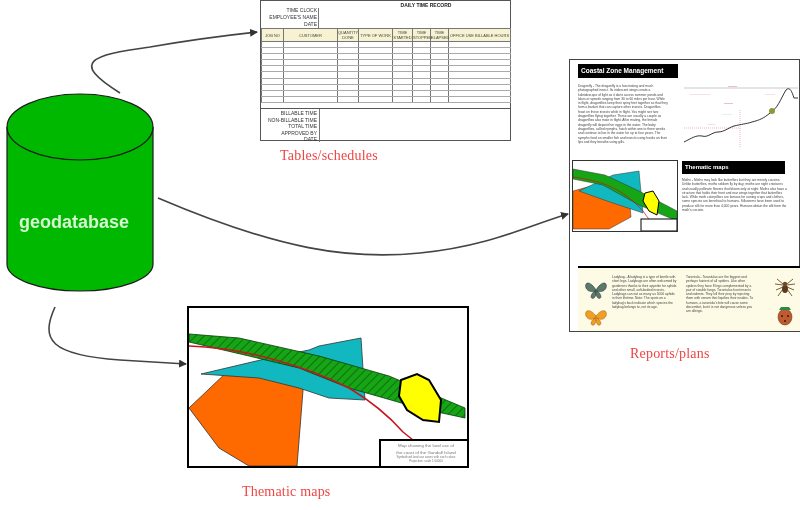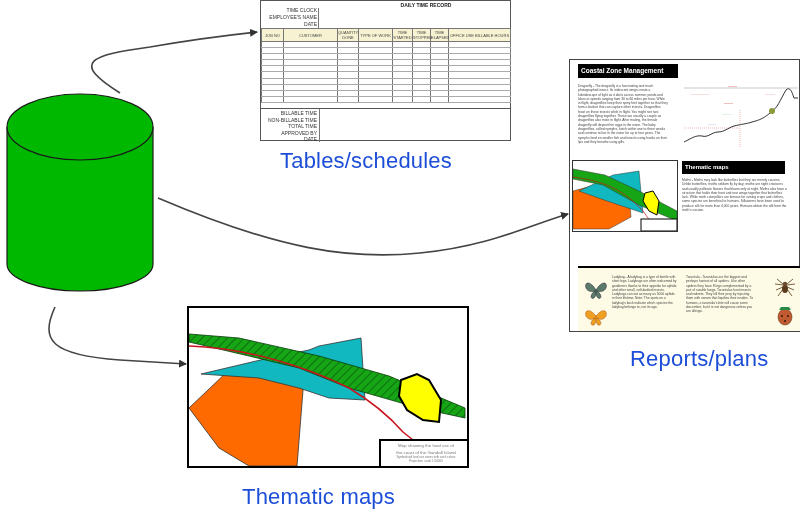--- a/index.html
+++ b/index.html
@@ -1,18 +1,18 @@
 <!DOCTYPE html>
 <html><head>
 <meta charset="utf-8">
 <style>
   html, body { margin:0; padding:0; background:#ffffff; }
   body { width:800px; height:510px; position:relative; overflow:hidden; font-family:"DejaVu Sans", sans-serif; }
   .abs { position:absolute; }
-  .label { font-family:Liberation Sans, sans-serif; color:#1d4ed8; font-size:22px; letter-spacing:0.2px; }
+  .label { font-family:Liberation Serif, serif; color:#ef4444; font-size:14px; letter-spacing:0.2px; }
   .db-label { font-family:"Liberation Sans", sans-serif; font-weight:bold; color:#d6f5d0; font-size:18px; }
 
   
   .sheet { left:260px; top:0; width:251px; height:141px; border:1px solid #555; background:#fff; box-sizing:border-box; }
   .sheet-title { position:absolute; left:90px; top:1px; width:150px; text-align:center; font-family:"Liberation Sans", sans-serif; font-weight:bold; font-size:5px; color:#222; }
   .sheet-head-lbl { position:absolute; right:193px; text-align:right; font-family:"Liberation Sans", sans-serif; font-size:5px; color:#333; line-height:8px; }
   .sheet-head-div { position:absolute; left:57px; top:7px; width:1px; height:20px; background:#777; }
   .sheet-table { position:absolute; left:0; top:27px; width:249px; border-collapse:collapse; table-layout:fixed; }
   .sheet-table th { background:#f7f3d2; border:1px solid #777; font-family:"Liberation Sans", sans-serif; font-size:4px; font-weight:normal; color:#444; height:12px; padding:0; line-height:5px; }
   .sheet-table td { border-left:1px solid #777; border-right:1px solid #777; border-bottom:1px solid #aaa; height:5.1px; padding:0; }
@@ -46,20 +46,21 @@
   <path d="M120,93 C70,62 90,55 150,47 C190,40 220,36 257,32" fill="none" stroke="#444" stroke-width="1.6" marker-end="url(#ah)"></path>
   <path d="M158,198 C280,250 350,260 420,253 C490,246 530,225 568,214" fill="none" stroke="#444" stroke-width="1.6" marker-end="url(#ah)"></path>
   <path d="M55,307 C40,340 50,355 120,360 C150,362 170,363 186,364" fill="none" stroke="#444" stroke-width="1.6" marker-end="url(#ah)"></path>
 </svg>
 
 <div class="abs" style="left:5px;top:92px;width:150px;height:200px;">
   <svg width="150" height="200" viewBox="0 0 150 200">
     <path d="M2,35 L2,172 A73,27 0 0 0 148,172 L148,35" fill="#00b800" stroke="#1a1a1a" stroke-width="1.2"></path>
     <ellipse cx="75" cy="35" rx="73" ry="33" fill="#00b800" stroke="#1a1a1a" stroke-width="1.2"></ellipse>
   </svg>
+  <div class="abs db-label" style="left:14px;top:120px;width:130px;">geodatabase</div>
 </div>
 
 <div class="abs sheet">
   <div class="sheet-title">DAILY TIME RECORD</div>
   <div class="sheet-head-lbl" style="top:5px;">TIME CLOCK</div>
   <div class="sheet-head-lbl" style="top:12px;">EMPLOYEE'S NAME</div>
   <div class="sheet-head-lbl" style="top:19px;">DATE</div>
   <div class="sheet-head-div"></div>
   <table class="sheet-table">
     <colgroup>

